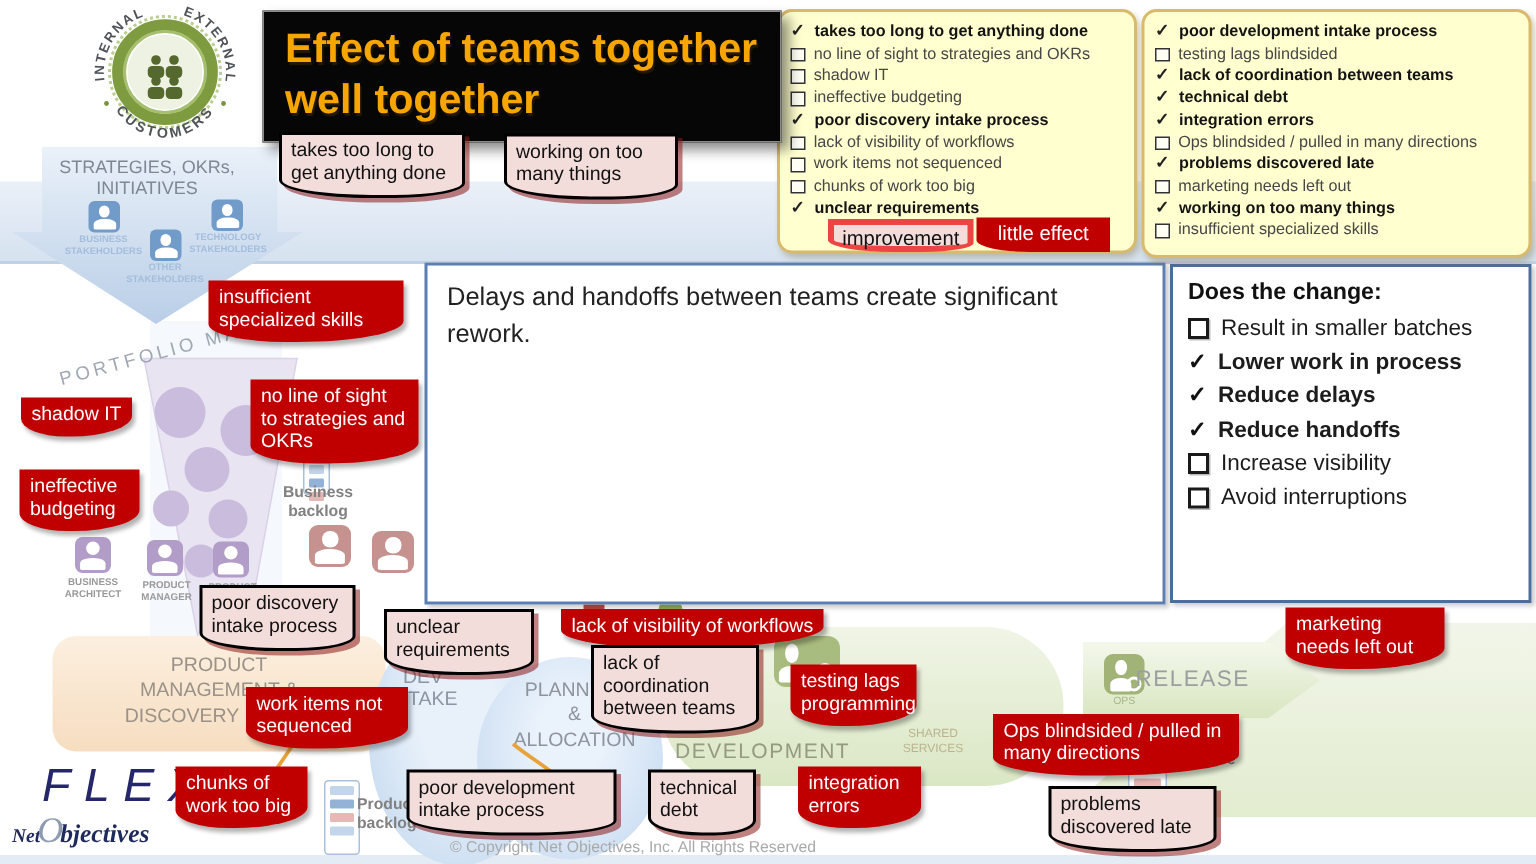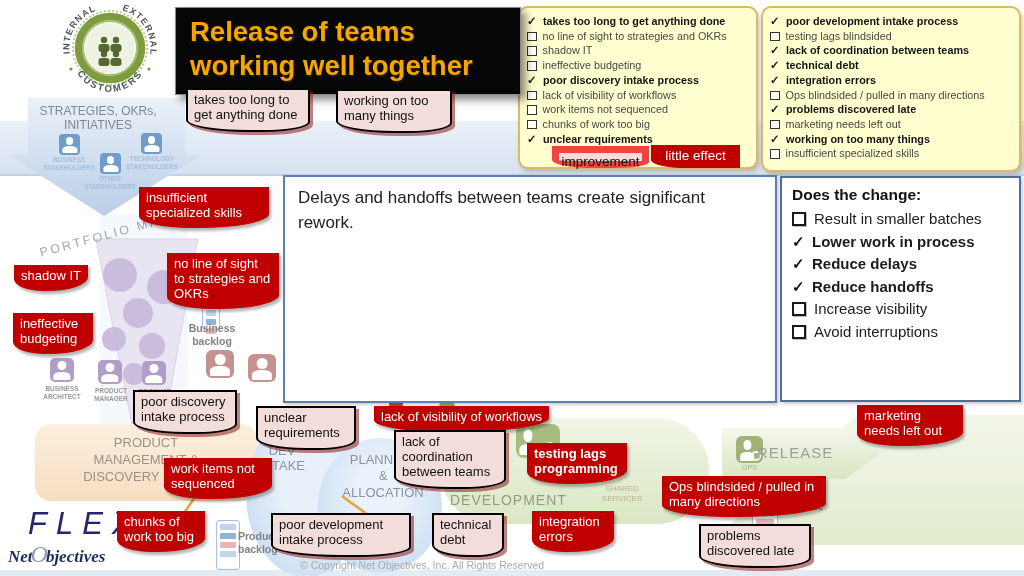--- a/index.html
+++ b/index.html
@@ -76,21 +76,21 @@
   .b1{background:#C2D5EA}.b2{background:#93B2D8}.b3{background:#E5B7B5}
   .blab{position:absolute;font-size:10.5px;font-weight:bold;color:#818181;line-height:1.2;
         white-space:pre-line;text-align:center;}
 
   .flowarrows{position:absolute;left:170px;top:488px;}
 
   .flex-logo{position:absolute;left:28px;top:506px;font-size:31px;font-style:italic;
         letter-spacing:9px;color:#26266A;}
   .netobj{position:absolute;left:8px;top:541px;font-family:"Liberation Serif",serif;
         font-style:italic;font-weight:bold;color:#1F2A5C;}
-  .netobj .net{font-size:17px;}
+  .netobj .net{font-size:13px;}
   .netobj .swoosh{font-size:24px;color:#8C9BB0;font-weight:normal;margin:0 -2px;}
   .netobj .obj{font-size:17px;}
   .copyright{position:absolute;left:300px;top:559px;width:480px;text-align:left;
         font-size:10.5px;color:#A9A9A9;}
 
   
   .logo-circle{position:absolute;left:58px;top:-2px;z-index:22;}
 
   .titlebox{position:absolute;left:175px;top:7px;width:346px;height:88px;background:#060606;
         border:1px solid #8a8a8a;box-shadow:5px 5px 8px rgba(0,0,0,.45);z-index:21;box-sizing:border-box;
@@ -100,21 +100,21 @@
 
   .ybox{position:absolute;background:#FFFFCF;border:2px solid #D9B96A;border-radius:10px;
         box-shadow:2px 3px 4px rgba(120,110,60,.35);z-index:20;box-sizing:border-box;
         padding:7px 4px 4px 7px;}
   .ybox .ckrow{display:flex;gap:6px;margin-bottom:1.5px;font-size:10.8px;line-height:13.2px;color:#474747;}
   .ybox .ckbox{flex:none;width:7.5px;height:7.5px;border:1.6px solid #333;margin-top:2px;background:#FFFEF4;}
   .ybox .ckmark{flex:none;width:10px;font-weight:bold;font-size:11.5px;color:#222;line-height:13px;}
   .ybox .bold{font-weight:bold;color:#141414;}
 
   .leg{position:absolute;z-index:31;text-align:center;font-size:13.5px;box-sizing:border-box;}
-  .leg-imp{left:552px;top:146px;width:97px;height:22px;background:#F3DDDB;border:7px solid #ef4444;
+  .leg-imp{left:552px;top:146px;width:97px;height:22px;background:#F3DDDB;border:4px solid #ef4444;
         color:#111;line-height:18px;border-bottom-left-radius:45% 8px;border-bottom-right-radius:35% 6px;}
   .leg-le{left:651px;top:145px;width:89px;height:23px;background:#C00000;color:#fff;line-height:22px;
         border-bottom-left-radius:40% 8px;}
 
   .notebox{position:absolute;left:283px;top:175px;width:494px;height:228px;background:#fff;
         border:2px solid #5B7FB0;box-shadow:2px 2px 3px rgba(0,0,0,.2);z-index:10;box-sizing:border-box;
         padding:9px 48px 0 13px;font-size:17px;color:#222;line-height:1.45;}
 
   .chbox{position:absolute;left:780px;top:176px;width:241px;height:226px;background:#fff;
         border:2px solid #4C6E9C;box-shadow:2px 2px 3px rgba(0,0,0,.2);z-index:10;box-sizing:border-box;
@@ -298,21 +298,21 @@
       <textPath href="#arcR" startOffset="50%" text-anchor="middle">EXTERNAL</textPath>
     </text>
     <text font-size="9.5" font-weight="bold" letter-spacing="2" fill="#4F5459" font-family="Liberation Sans, sans-serif">
       <textPath href="#arcB" startOffset="50%" text-anchor="middle">CUSTOMERS</textPath>
     </text>
     <circle cx="13" cy="71" r="1.6" fill="#77933C"></circle>
       <circle cx="91" cy="71" r="1.6" fill="#77933C"></circle>
   </svg>
 
   <div class="titlebox">
-    <div class="t">Release of teams working well together</div>
+    <div class="t">Effect of teams together well together</div>
   </div>
 
   <div class="ybox" style="left:518px;top:6px;width:240px;height:163px;">
       <div class="ckrow">
         <span class="ckmark">✓</span>
         <span class="cklabel bold">takes too long to get anything done</span>
       </div>
       <div class="ckrow">
         <span class="ckbox"></span>
         <span class="cklabel">no line of sight to strategies and OKRs</span>
@@ -429,21 +429,21 @@
   <div class="pc" style="left:336px;top:89px;width:116px;">working on too many things</div>
   <div class="rc" style="left:139px;top:187px;width:130px;">insufficient specialized skills</div>
   <div class="rc nw" style="left:14px;top:265px;">shadow IT</div>
   <div class="rc" style="left:167px;top:253px;width:112px;">no line of sight to strategies and OKRs</div>
   <div class="rc" style="left:13px;top:313px;width:80px;">ineffective budgeting</div>
   <div class="pc" style="left:133px;top:390px;width:104px;">poor discovery intake process</div>
   <div class="pc" style="left:256px;top:406px;width:100px;">unclear requirements</div>
   <div class="rc nw" style="left:374px;top:406px;">lack of visibility of workflows</div>
   <div class="pc" style="left:394px;top:430px;width:112px;">lack of coordination between teams</div>
   <div class="rc" style="left:164px;top:458px;width:108px;">work items not sequenced</div>
-  <div class="rc" style="left:527px;top:443px;width:100px;font-weight:bold;">testing lags programming</div>
+  <div class="rc" style="left:527px;top:443px;width:84px;">testing lags programming</div>
   <div class="rc" style="left:117px;top:511px;width:88px;">chunks of work too big</div>
   <div class="pc" style="left:271px;top:513px;width:140px;">poor development intake process</div>
   <div class="pc" style="left:432px;top:513px;width:72px;">technical debt</div>
   <div class="rc" style="left:532px;top:511px;width:82px;">integration errors</div>
   <div class="rc" style="left:662px;top:476px;width:164px;">Ops blindsided / pulled in many directions</div>
   <div class="pc" style="left:699px;top:524px;width:112px;">problems discovered late</div>
   <div class="rc" style="left:857px;top:405px;width:106px;">marketing needs left out</div>
 
 </div>
 

